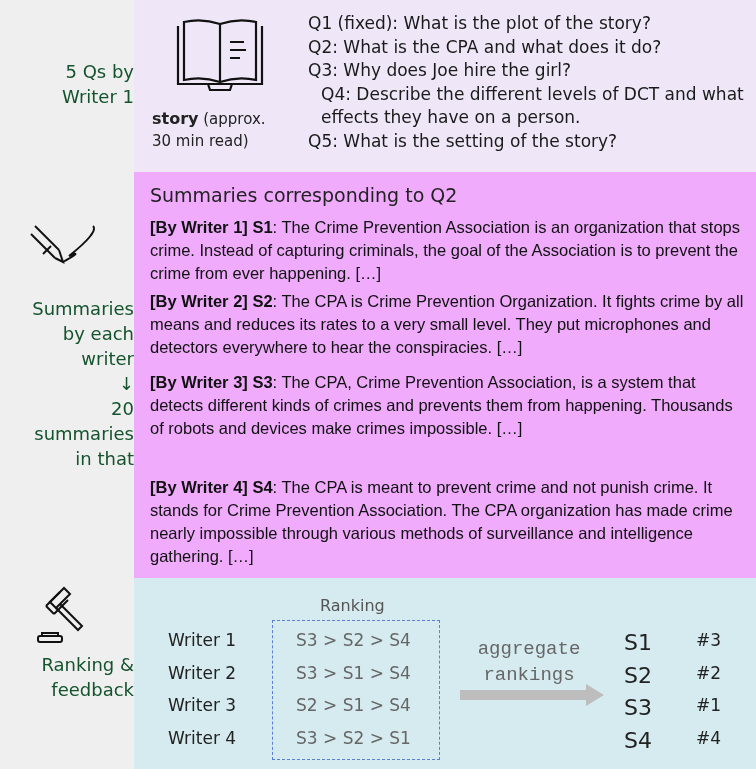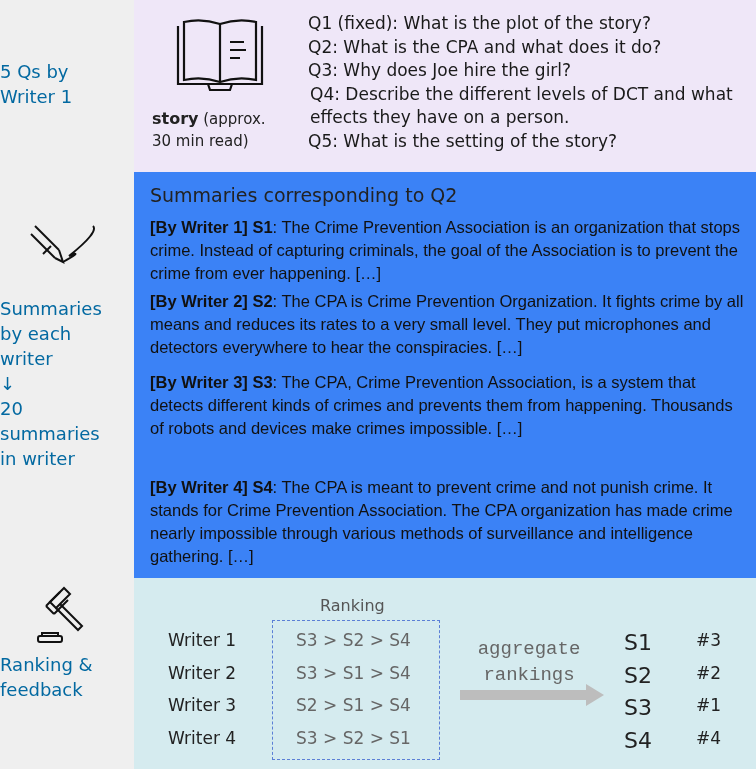--- a/index.html
+++ b/index.html
@@ -1,23 +1,23 @@
 <!DOCTYPE html>
 <html><head>
 <meta charset="utf-8">
 <style>
 *{box-sizing:border-box;margin:0;padding:0}
 body{width:756px;height:769px;background:#fff;font-family:"Liberation Sans",sans-serif;position:relative;overflow:hidden}
-.left{position:absolute;left:0;width:134px;background:#efefef;color:#0369a1;text-align:left;font-family:"DejaVu Sans",sans-serif;font-size:18px;line-height:25px}
+.left{position:absolute;left:0;width:134px;background:#efefef;color:#14532d;text-align:right;font-family:"DejaVu Sans",sans-serif;font-size:18px;line-height:25px}
 .panel{position:absolute;left:134px;width:622px}
 #top-left{top:0;height:172px}
 #mid-left{top:172px;height:406px}
 #bot-left{top:578px;height:191px}
 #top{top:0;height:172px;background:#efe7f8}
-#mid{top:172px;height:406px;background:#3b82f6}
+#mid{top:172px;height:406px;background:#f0abfc}
 #bot{top:578px;height:191px;background:#d5ebef}
 .qs{position:absolute;left:174px;top:12px;font-family:"DejaVu Sans",sans-serif;font-size:17px;line-height:23.5px;color:#1a1a1a;width:440px}
 .story-cap{position:absolute;left:18px;top:108px;width:134px;font-family:"DejaVu Sans",sans-serif;font-size:15px;line-height:22px;color:#222}
 .story-cap b{font-weight:bold;font-size:16px}
 .sum-title{position:absolute;left:16px;top:12px;font-family:"DejaVu Sans",sans-serif;font-size:19px;color:#222}
 .sum{position:absolute;left:16px;width:600px;font-size:16.5px;line-height:23px;color:#111}
 .sum b{font-weight:bold}
 .rk-head{position:absolute;left:186px;top:18px;font-family:"DejaVu Sans",sans-serif;font-size:16px;color:#555}
 .rk-box{position:absolute;left:138px;top:42px;width:168px;height:140px;border:1px dashed #5b7fd6}
 .wr{position:absolute;left:34px;font-family:"DejaVu Sans",sans-serif;font-size:17px;color:#222}
@@ -45,41 +45,41 @@
     <path d="M62 24 L76 24 M62 32 L78 32 M62 40 L72 40"></path>
   </svg>
   <div class="story-cap">
     <b>story</b><span> (approx.</span><br>
     <span>30 min read)</span>
   </div>
   <div class="qs">
     <div>Q1 (fixed): What is the plot of the story?</div>
     <div>Q2: What is the CPA and what does it do?</div>
     <div>Q3: Why does Joe hire the girl?</div>
-    <div style="text-indent:0;margin-left:2px">Q4: Describe the different levels of DCT and what effects they have on a person.</div>
+    <div style="text-indent:0;margin-left:13px">Q4: Describe the different levels of DCT and what effects they have on a person.</div>
     <div>Q5: What is the setting of the story?</div>
   </div>
 </div>
 
 <div class="left" id="mid-left">
   <svg style="display:block;margin:52px auto 0" width="76" height="56" viewBox="0 0 76 56" fill="none" stroke="#111" stroke-width="2">
     <path d="M6 2 L30 26"></path>
     <path d="M2 10 L26 34"></path>
     <path d="M30 26 L34 38 L26 34"></path>
     <path d="M22 22 L14 30"></path>
     <path d="M34 38 Q52 28 44 30 L40 32 Q70 8 64 2"></path>
   </svg>
   <div style="margin-top:16px">
     <div>Summaries</div>
     <div>by each</div>
     <div>writer</div>
     <div>↓</div>
     <div>20</div>
     <div>summaries</div>
-    <div>in writer</div>
+    <div>in that</div>
   </div>
 </div>
 <div class="panel" id="mid">
   <div class="sum-title">Summaries corresponding to Q2</div>
   <div class="sum" style="top:44px"><b>[By Writer 1] S1</b><span>: The Crime Prevention Association is an organization that stops crime. Instead of capturing criminals, the goal of the Association is to prevent the crime from ever happening. […]</span></div>
   <div class="sum" style="top:118px"><b>[By Writer 2] S2</b><span>: The CPA is Crime Prevention Organization. It fights crime by all means and reduces its rates to a very small level. They put microphones and detectors everywhere to hear the conspiracies. […]</span></div>
   <div class="sum" style="top:199px"><b>[By Writer 3] S3</b><span>: The CPA, Crime Prevention Association, is a system that detects different kinds of crimes and prevents them from happening. Thousands of robots and devices make crimes impossible. […]</span></div>
   <div class="sum" style="top:304px"><b>[By Writer 4] S4</b><span>: The CPA is meant to prevent crime and not punish crime. It stands for Crime Prevention Association. The CPA organization has made crime nearly impossible through various methods of surveillance and intelligence gathering. […]</span></div>
 </div>
 

